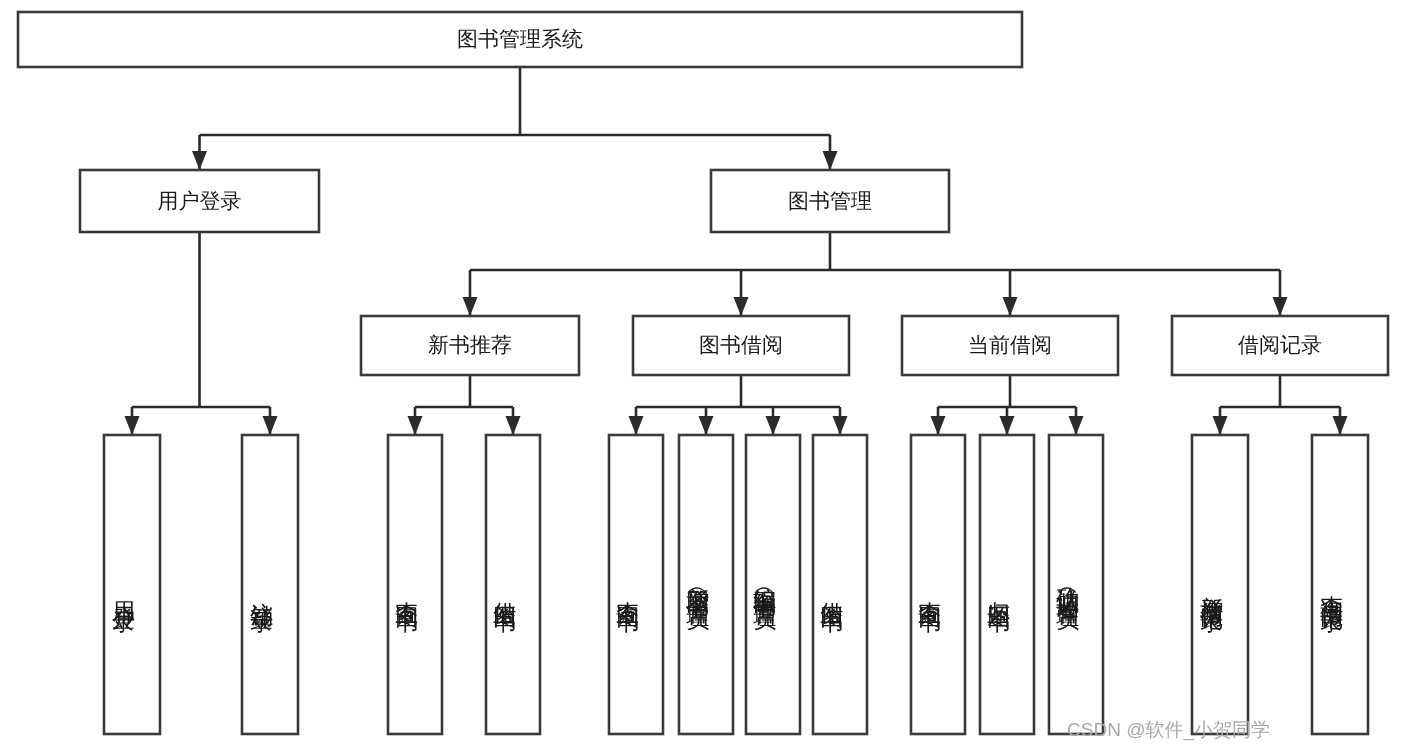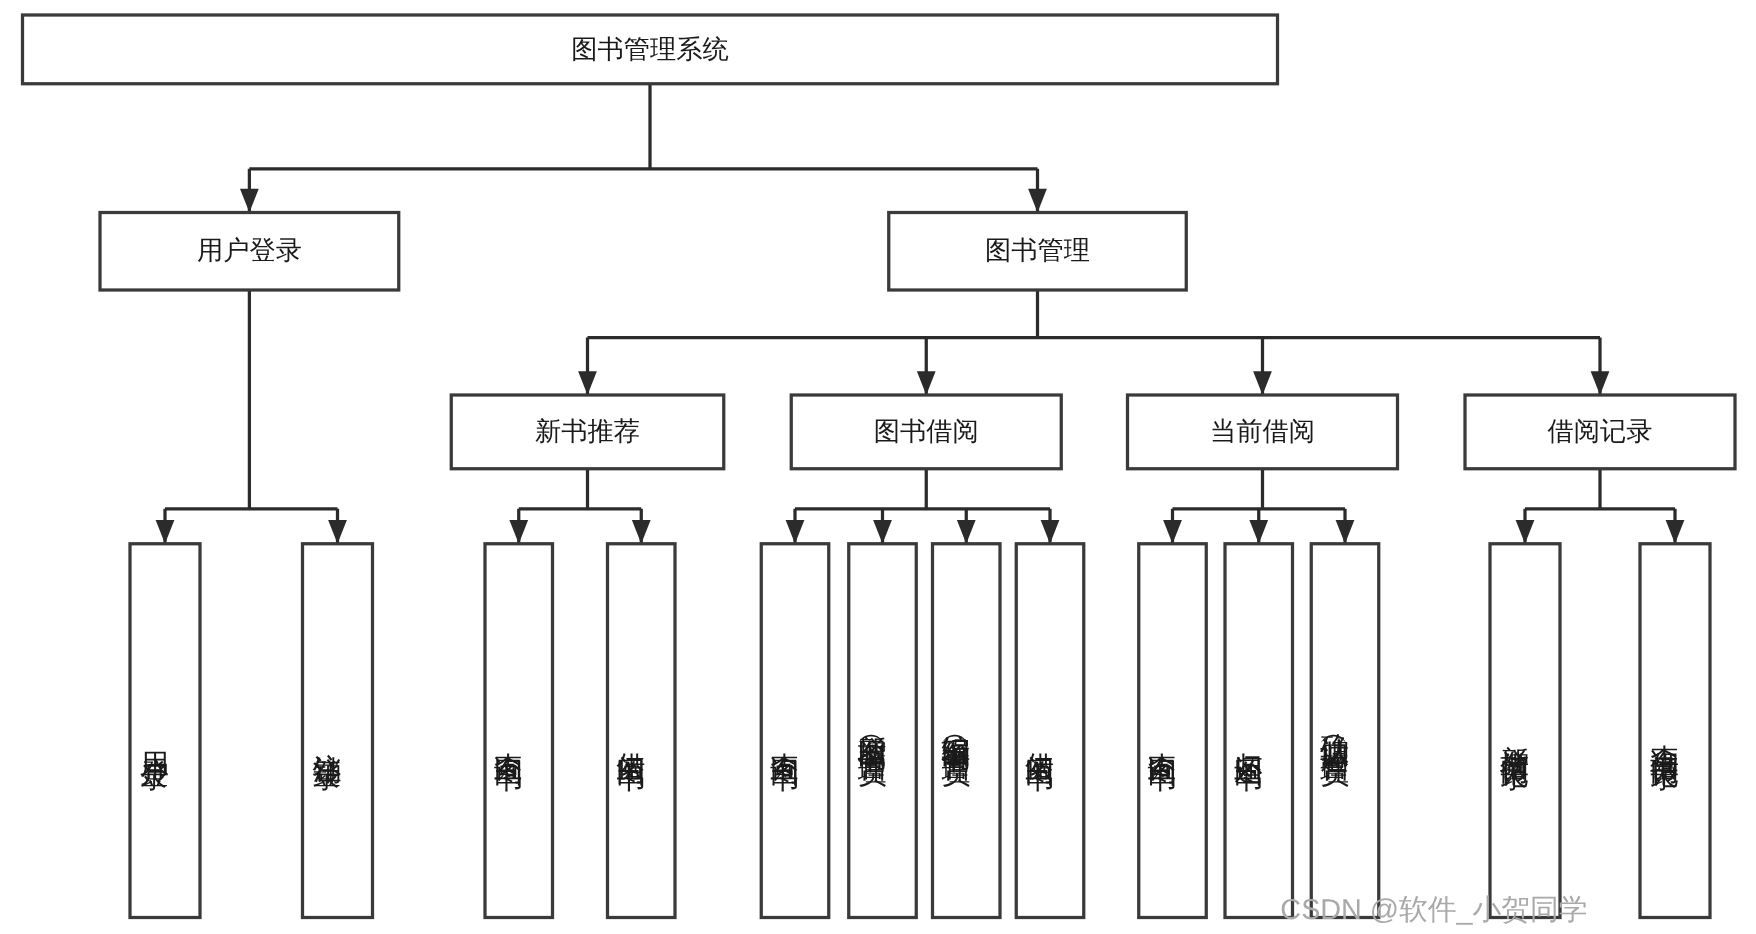--- a/index.html
+++ b/index.html
@@ -56,21 +56,21 @@
     font-size: 23px;
     text-anchor: middle;
     writing-mode: vertical-rl;
     letter-spacing: 3px;
   }
   .watermark {
     position: absolute;
     right: 8px;
     bottom: 4px;
     font-family: "Liberation Sans", "DejaVu Sans", sans-serif;
-    font-size: 23px;
+    font-size: 19px;
     color: #a9a9a9;
     white-space: nowrap;
     pointer-events: none;
     user-select: none;
   }
 </style>
 </head>
 <body>
 
 <div id="diagram-root">

